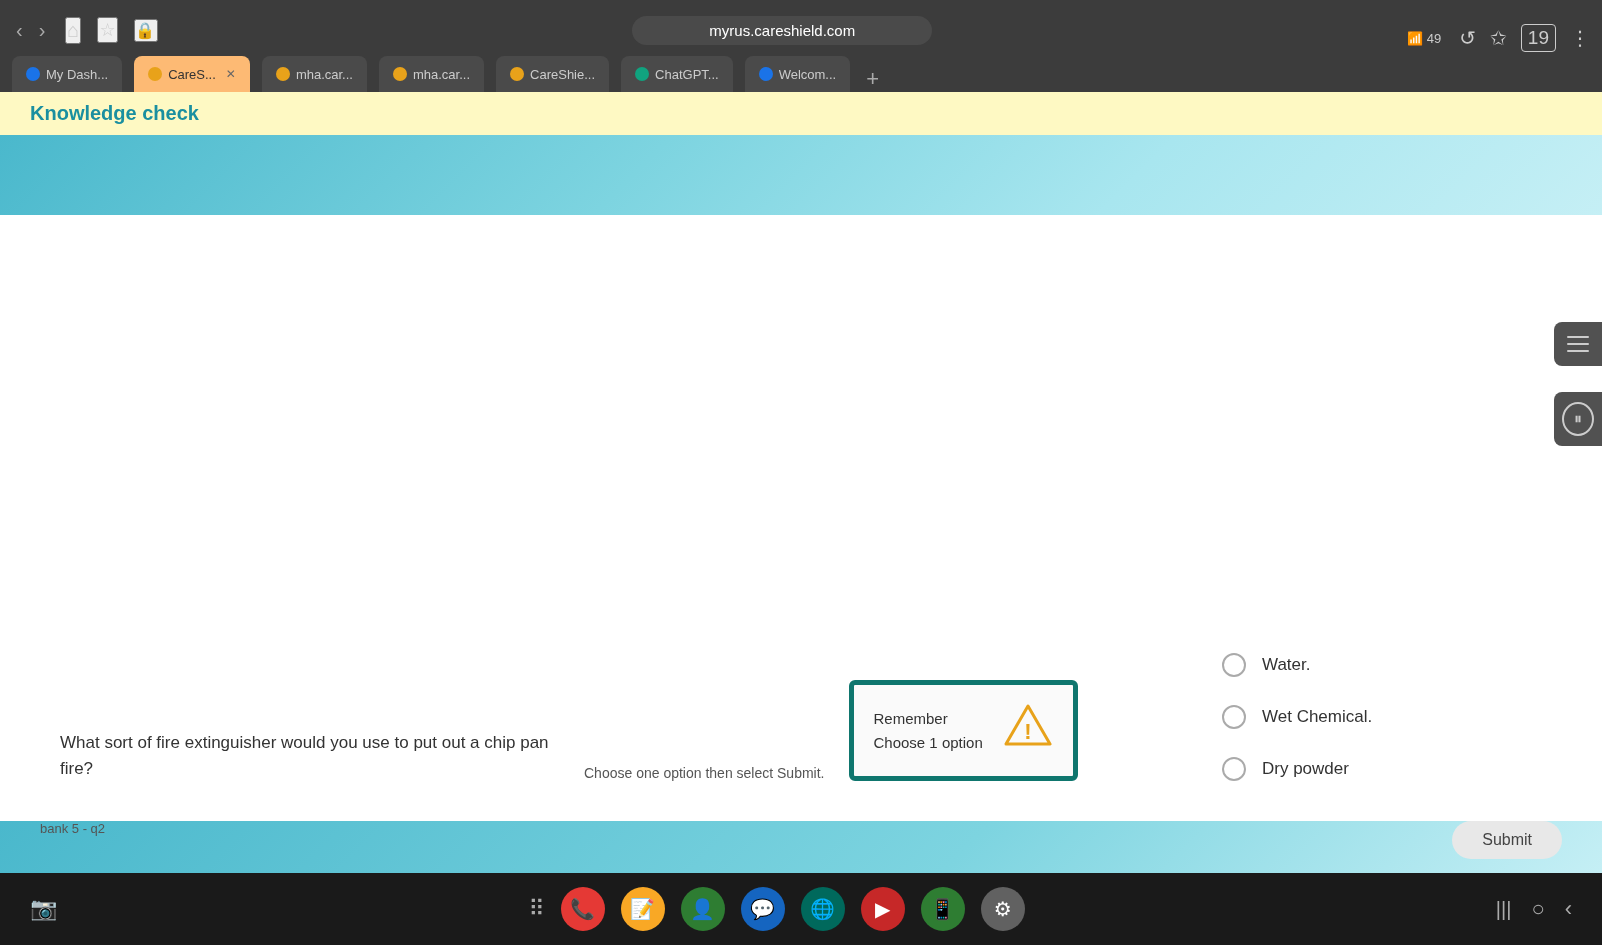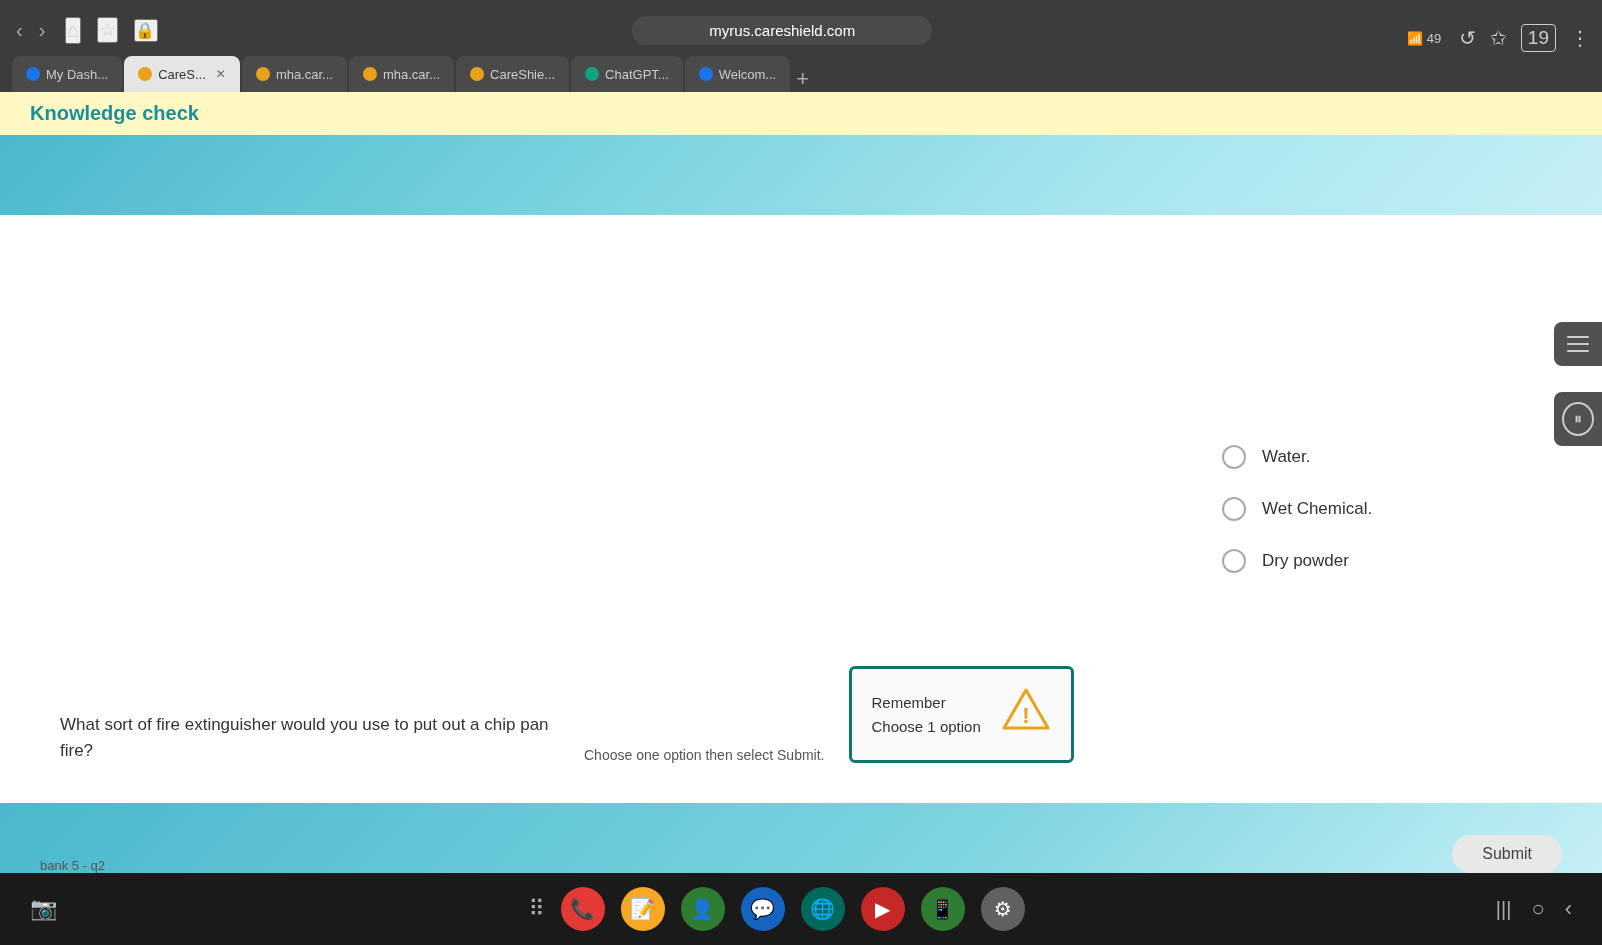--- a/index.html
+++ b/index.html
@@ -91,40 +91,40 @@
       margin-right: 4px;
     }
 
     
     .tab-bar {
       background: #3c3c3c;
       display: flex;
       align-items: flex-end;
       padding: 0 12px;
       height: 40px;
-      gap: 2px;
+      gap: 12px;
     }
 
     .tab {
       display: flex;
       align-items: center;
       gap: 6px;
       padding: 6px 14px;
       border-radius: 8px 8px 0 0;
       font-size: 13px;
       color: #ccc;
       cursor: pointer;
       background: #4a4a4a;
       height: 36px;
       max-width: 160px;
       overflow: hidden;
     }
 
     .tab.active {
-      background: #e5e5e5;
+      background: #fdba74;
       color: #333;
     }
 
     .tab-favicon {
       width: 14px;
       height: 14px;
       border-radius: 50%;
       flex-shrink: 0;
       display: inline-block;
     }
@@ -183,21 +183,21 @@
       line-height: 1.5;
       max-width: 500px;
     }
 
     .instruction-text {
       font-size: 14px;
       color: #555;
     }
 
     .remember-box {
-      border: 3px solid #0f766e;
+      border: 5px solid #0f766e;
       border-radius: 6px;
       padding: 16px 20px;
       display: flex;
       align-items: center;
       gap: 20px;
       max-width: 320px;
       background: #fafafa;
     }
 
     .remember-text {
@@ -228,24 +228,24 @@
       flex-shrink: 0;
     }
 
     .option-label {
       font-size: 17px;
       color: #333;
     }
 
     
     .page-footer {
-      height: 70px;
+      height: 52px;
       background: linear-gradient(135deg, #4ab8cc 0%, #7dd4e0 60%, #c5eff5 100%);
       display: flex;
-      align-items: flex-end;
+      align-items: flex-start;
       justify-content: space-between;
       padding: 0 40px;
     }
 
     .bank-label {
       font-size: 13px;
       color: #555;
     }
 
     .submit-btn {
@@ -369,21 +369,21 @@
       gap: 24px;
       align-items: flex-end;
     }
 
     .right-options-area {
       width: 400px;
       padding: 40px 60px 40px 20px;
       display: flex;
       flex-direction: column;
       gap: 28px;
-      justify-content: center;
+      justify-content: flex-end;
     }
   </style>
 </head>
 <body>
 
 <div class="browser-frame">
 
   <div class="browser-top-bar">
     <div class="nav-arrows">
       <button class="nav-btn">‹</button>

